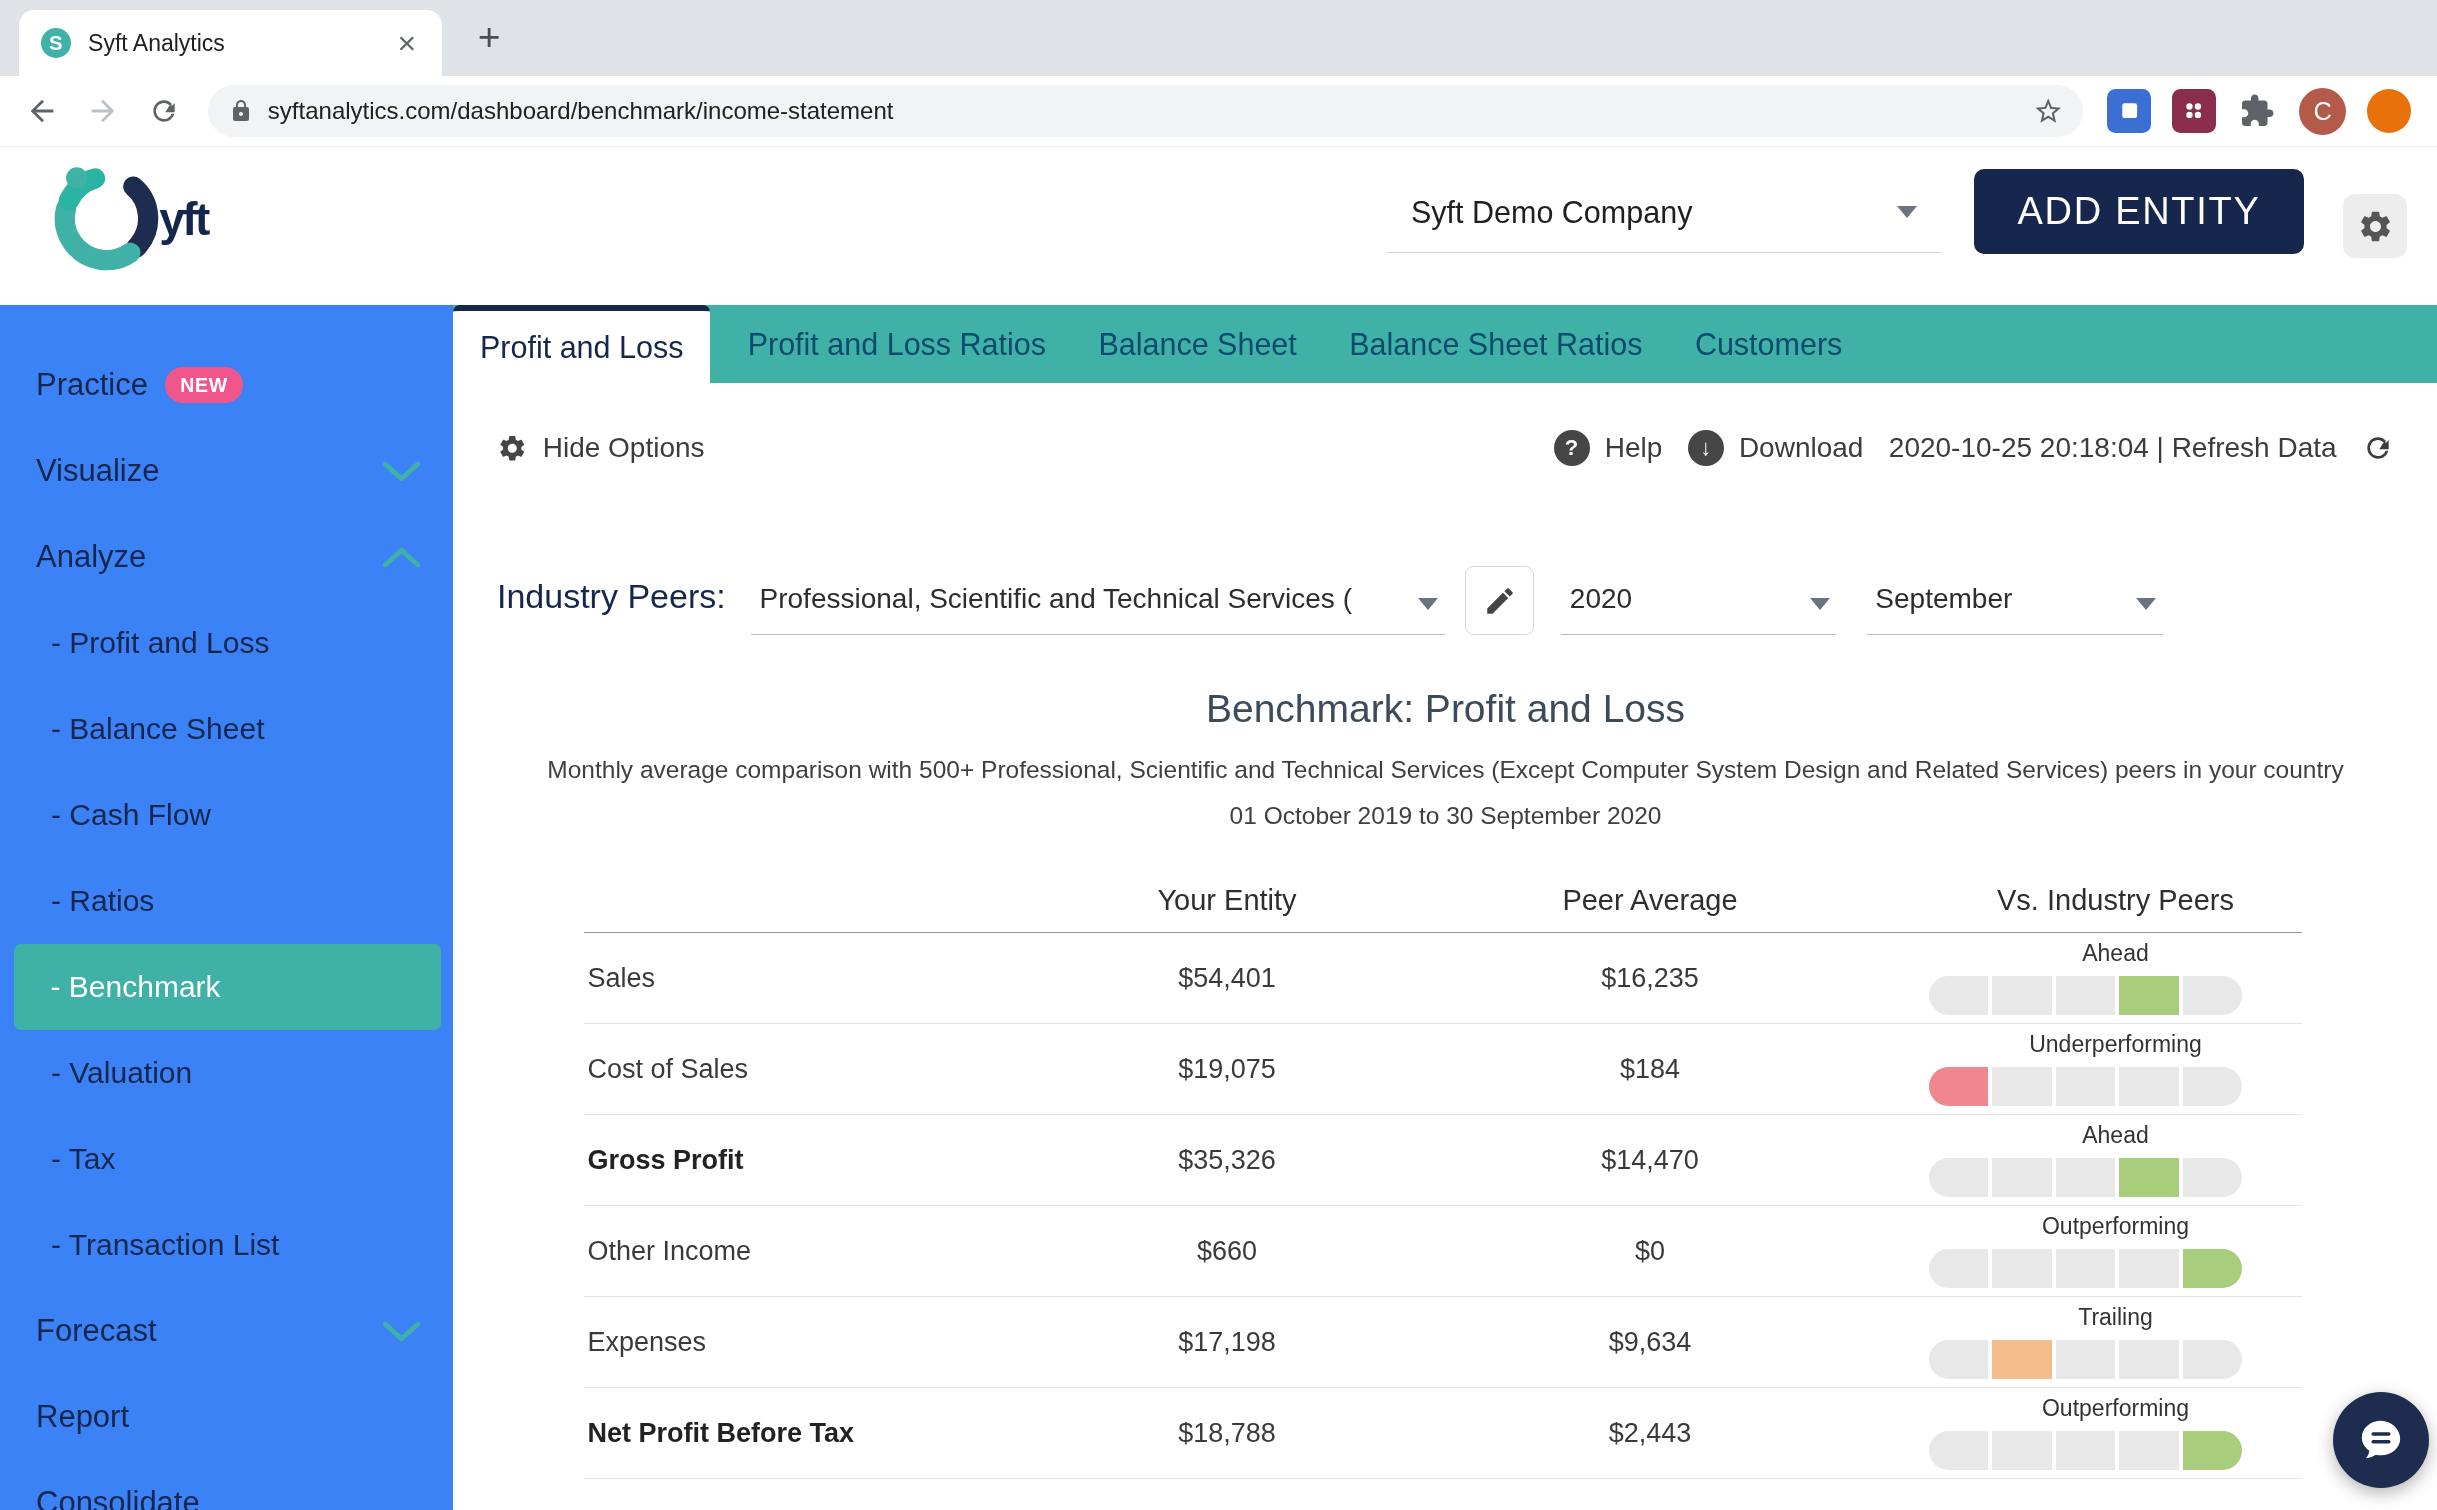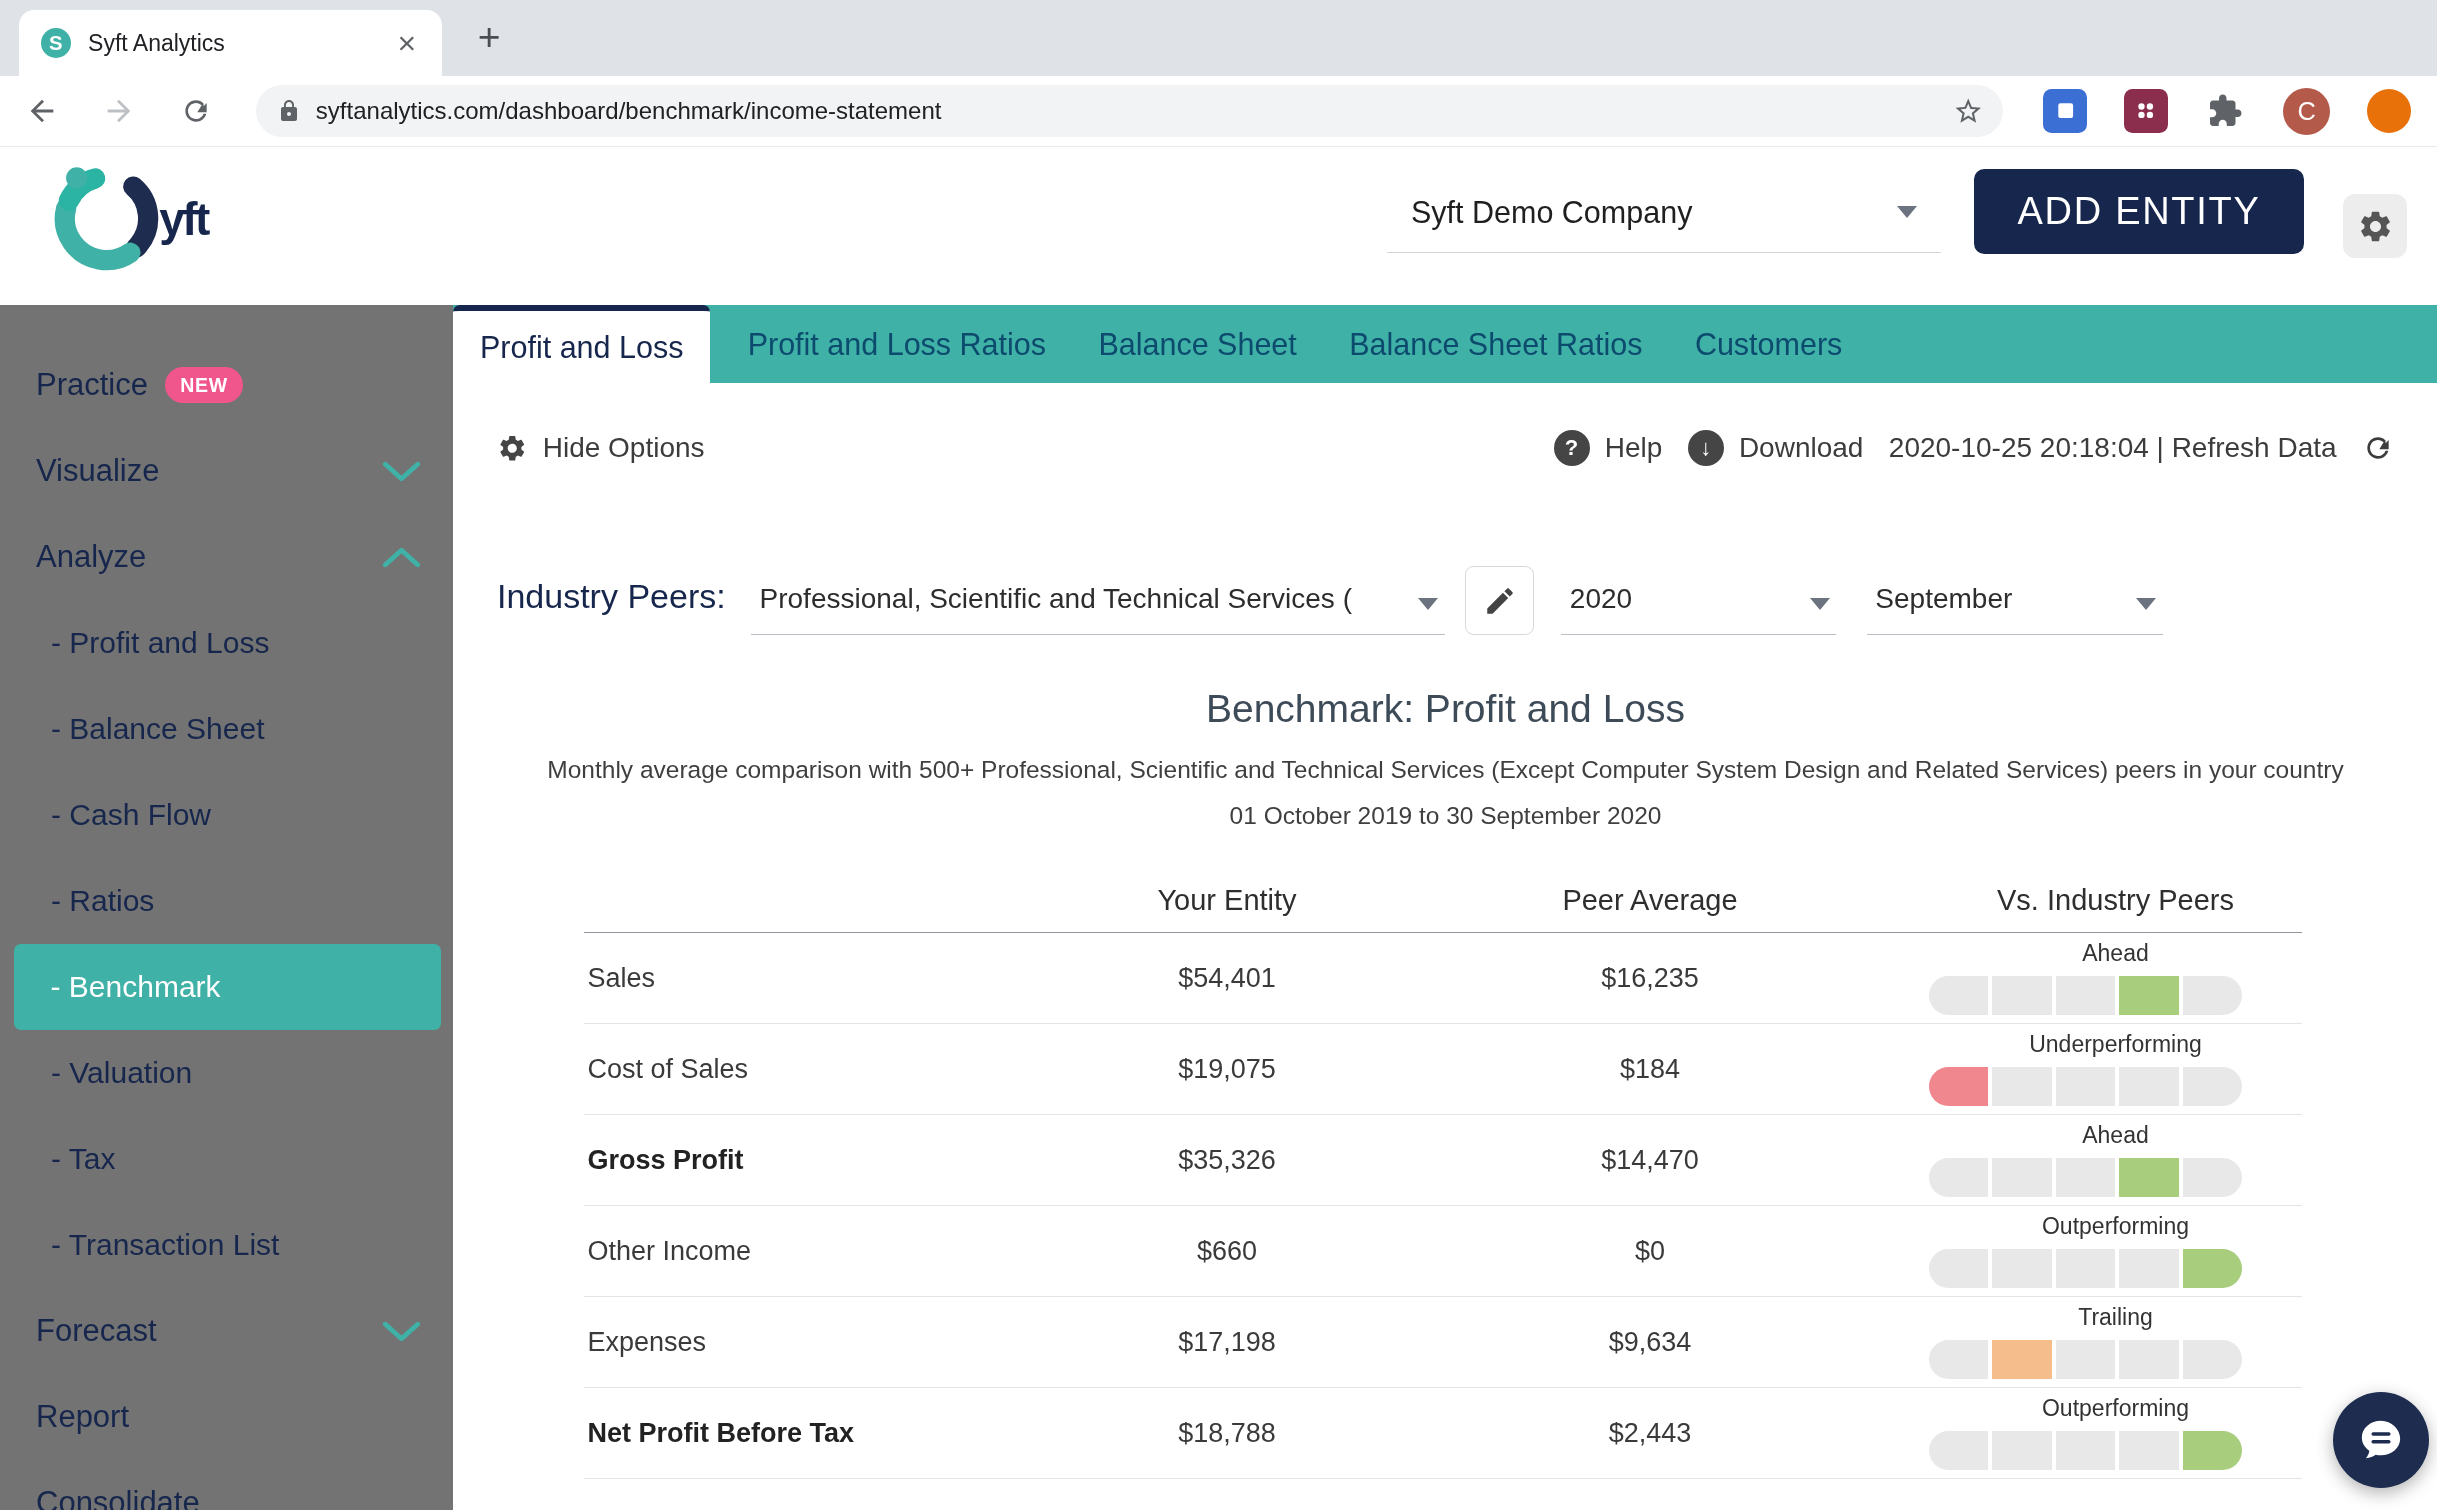--- a/index.html
+++ b/index.html
@@ -16,21 +16,21 @@
     display:flex;align-items:flex-end;}
   .btab{position:relative;margin-left:18.6px;width:423px;height:66px;background:#fff;
     border-radius:15.2px 15.2px 0 0;display:flex;align-items:center;padding:0 22px;}
   .favicon{width:30.5px;height:30.5px;border-radius:50%;background:var(--teal);color:#fff;
     display:flex;align-items:center;justify-content:center;font-size:20.3px;font-weight:bold;margin-right:17px;flex:none;}
   .btab-title{font-size:23px;color:#202124;flex:1;white-space:nowrap;overflow:hidden;}
   .btab-close{font-size:32px;color:#5f6368;line-height:1;padding:0 3.4px;cursor:pointer;}
   .newtab{margin:0 0 13.5px 22px;font-size:39px;color:#4a4d51;width:51px;height:51px;
     display:flex;align-items:center;justify-content:center;border-radius:50%;cursor:pointer;}
   .urlrow{position:absolute;top:76px;left:0;width:2438px;height:71px;background:#fff;
-    display:flex;align-items:center;padding:0 15.2px;gap:23px;border-bottom:0.8px solid #e8eaed;}
+    display:flex;align-items:center;padding:0 15.2px;gap:7px;border-bottom:0.8px solid #e8eaed;}
   .nav-btn{width:54px;height:54px;border-radius:50%;display:flex;align-items:center;justify-content:center;cursor:pointer;flex:none;}
   .omnibox{flex:1;height:52px;background:#f1f3f4;border-radius:26px;display:flex;align-items:center;
     padding:0 20.3px;gap:15.2px;margin:0 10.2px;min-width:0;}
   .omni-url{font-size:24px;color:#202124;flex:1;white-space:nowrap;overflow:hidden;}
   .ext{width:44px;height:44px;border-radius:8.5px;margin:0 6.8px;display:flex;align-items:center;justify-content:center;flex:none;cursor:pointer;}
   .ext.blue{background:#3b6fd4;}
   .ext.maroon{background:#8b2e4e;}
   .avatar{width:47px;height:47px;border-radius:50%;background:#b35a4a;color:#fff;font-size:25.4px;
     display:flex;align-items:center;justify-content:center;margin:0 8.5px;flex:none;cursor:pointer;}
   .updatedot{width:44px;height:44px;border-radius:50%;background:#e8710a;margin:0 12px 0 5.1px;flex:none;cursor:pointer;}
@@ -41,21 +41,21 @@
   .company{position:absolute;left:1387px;top:25.4px;width:554px;height:81px;background:#fff;
     border-bottom:0.8px solid #cfd4d9;display:flex;align-items:center;padding:0 24px;font-size:30.5px;color:#1f1f1f;cursor:pointer;}
   .caret{width:0;height:0;border-left:10.2px solid transparent;border-right:10.2px solid transparent;
     border-top:12px solid #6b7280;margin-left:auto;flex:none;}
   .add-entity{position:absolute;left:1974px;top:22px;width:330px;height:85px;background:var(--navy);
     color:#fff;border:none;border-radius:10.2px;font-size:38px;letter-spacing:1.7px;font-weight:500;
     display:flex;align-items:center;justify-content:center;cursor:pointer;}
   .gearbtn{position:absolute;left:2343px;top:47px;width:64px;height:64px;background:#ededed;
     border-radius:12px;display:flex;align-items:center;justify-content:center;cursor:pointer;}
   
-  .sidebar{position:absolute;left:0;top:305px;width:453px;bottom:0;background:#737373;padding-top:37px;}
+  .sidebar{position:absolute;left:0;top:305px;width:453px;bottom:0;background:#3b82f6;padding-top:37px;}
   .side-item{height:86px;display:flex;align-items:center;padding:0 32px 0 36px;
     font-size:31px;color:var(--navy);cursor:pointer;white-space:nowrap;}
   .side-item.sub{padding-left:51px;font-size:30px;}
   .side-item.active{background:var(--teal);color:#fff;border-radius:6.8px;margin:0 12px 0 13.5px;padding-left:37px;}
   .badge{background:var(--badge);color:#fff;font-size:19.5px;font-weight:bold;padding:6.8px 15.2px;
     border-radius:20.3px;margin-left:17px;letter-spacing:0.8px;}
   .chev{margin-left:auto;color:var(--teal);flex:none;}
   
   .main{position:absolute;left:453px;top:305px;right:0;bottom:0;background:#fff;}
   .tabbar{height:78px;background:var(--teal);display:flex;align-items:stretch;overflow:hidden;}

